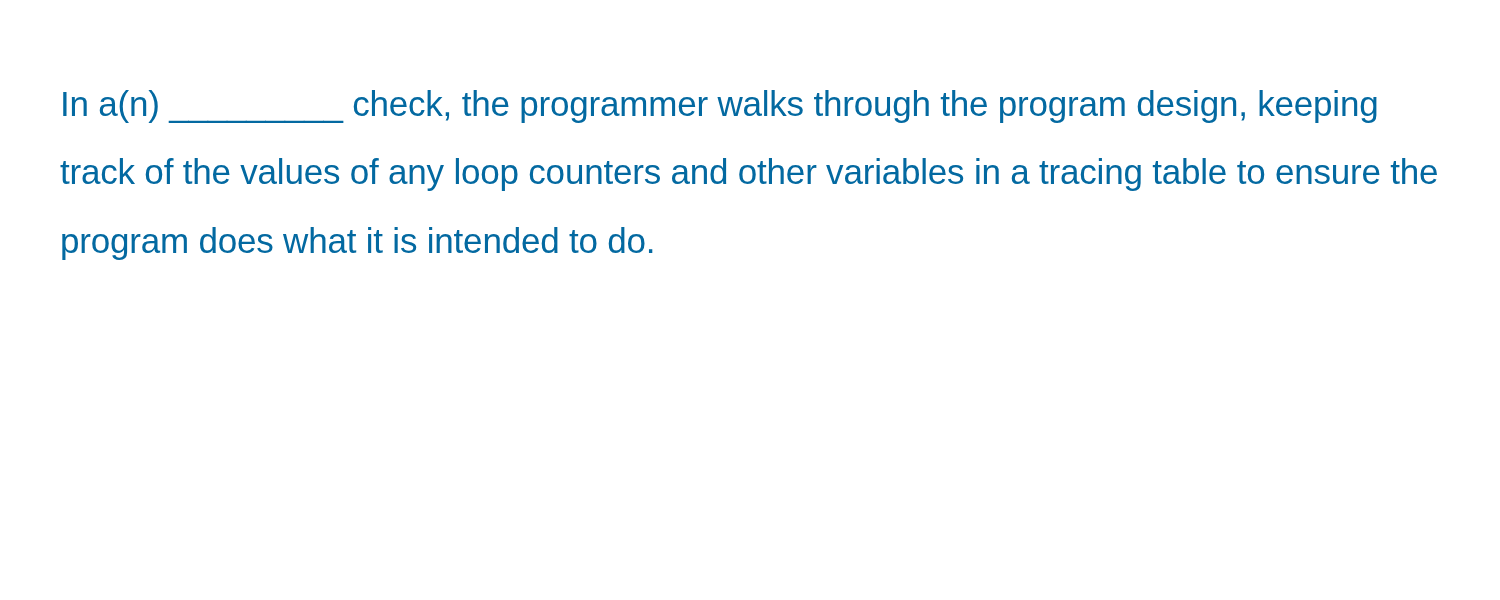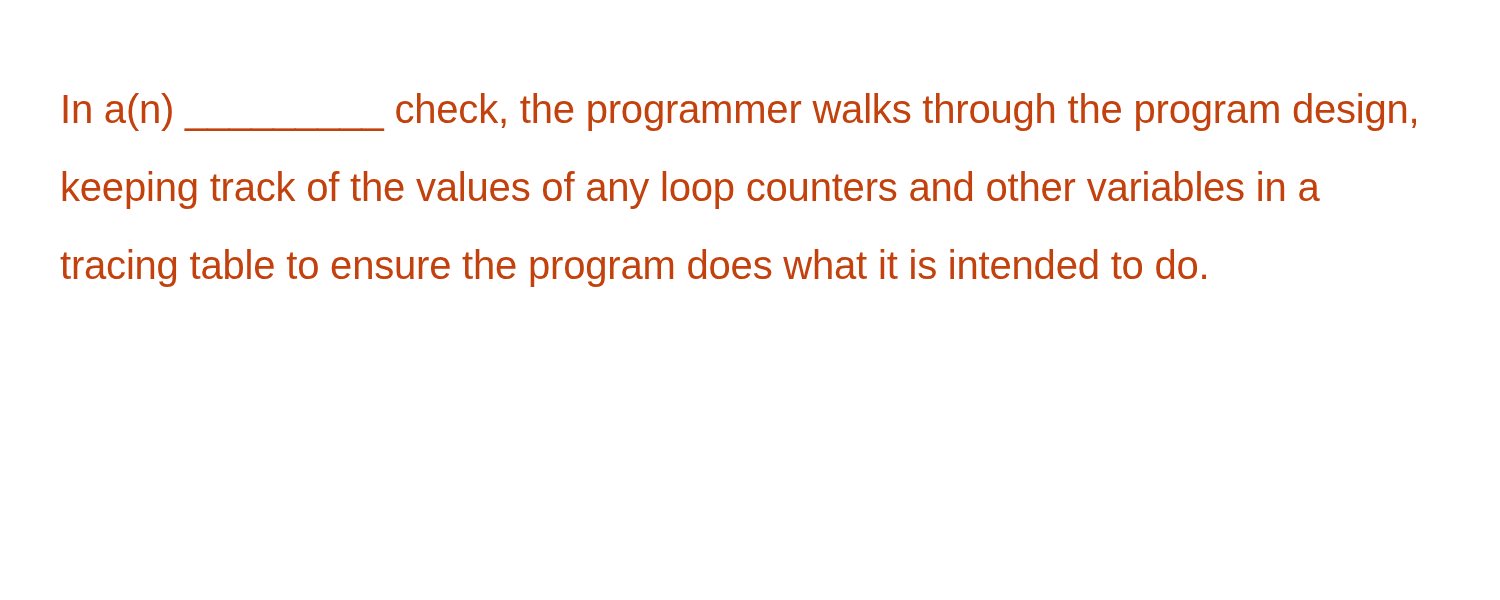--- a/index.html
+++ b/index.html
@@ -10,23 +10,23 @@
     body {
       width: 1500px;
       height: 600px;
       background: #ffffff;
       font-family: -apple-system, BlinkMacSystemFont, "Segoe UI", Helvetica, Arial, sans-serif;
       padding: 70px 60px 60px 60px;
       display: flex;
       align-items: flex-start;
     }
     .question-text {
-      font-size: 40px;
+      font-size: 35px;
       line-height: 1.95;
-      color: #c2410c;
+      color: #0369a1;
       font-weight: 400;
       letter-spacing: -0.2px;
     }
   </style>
 </head>
 <body>
 
 <div class="question-text">In a(n) _________ check, the programmer walks through the program design, keeping track of the values of any loop counters and other variables in a tracing table to ensure the program does what it is intended to do.</div>
 
 </body></html>

